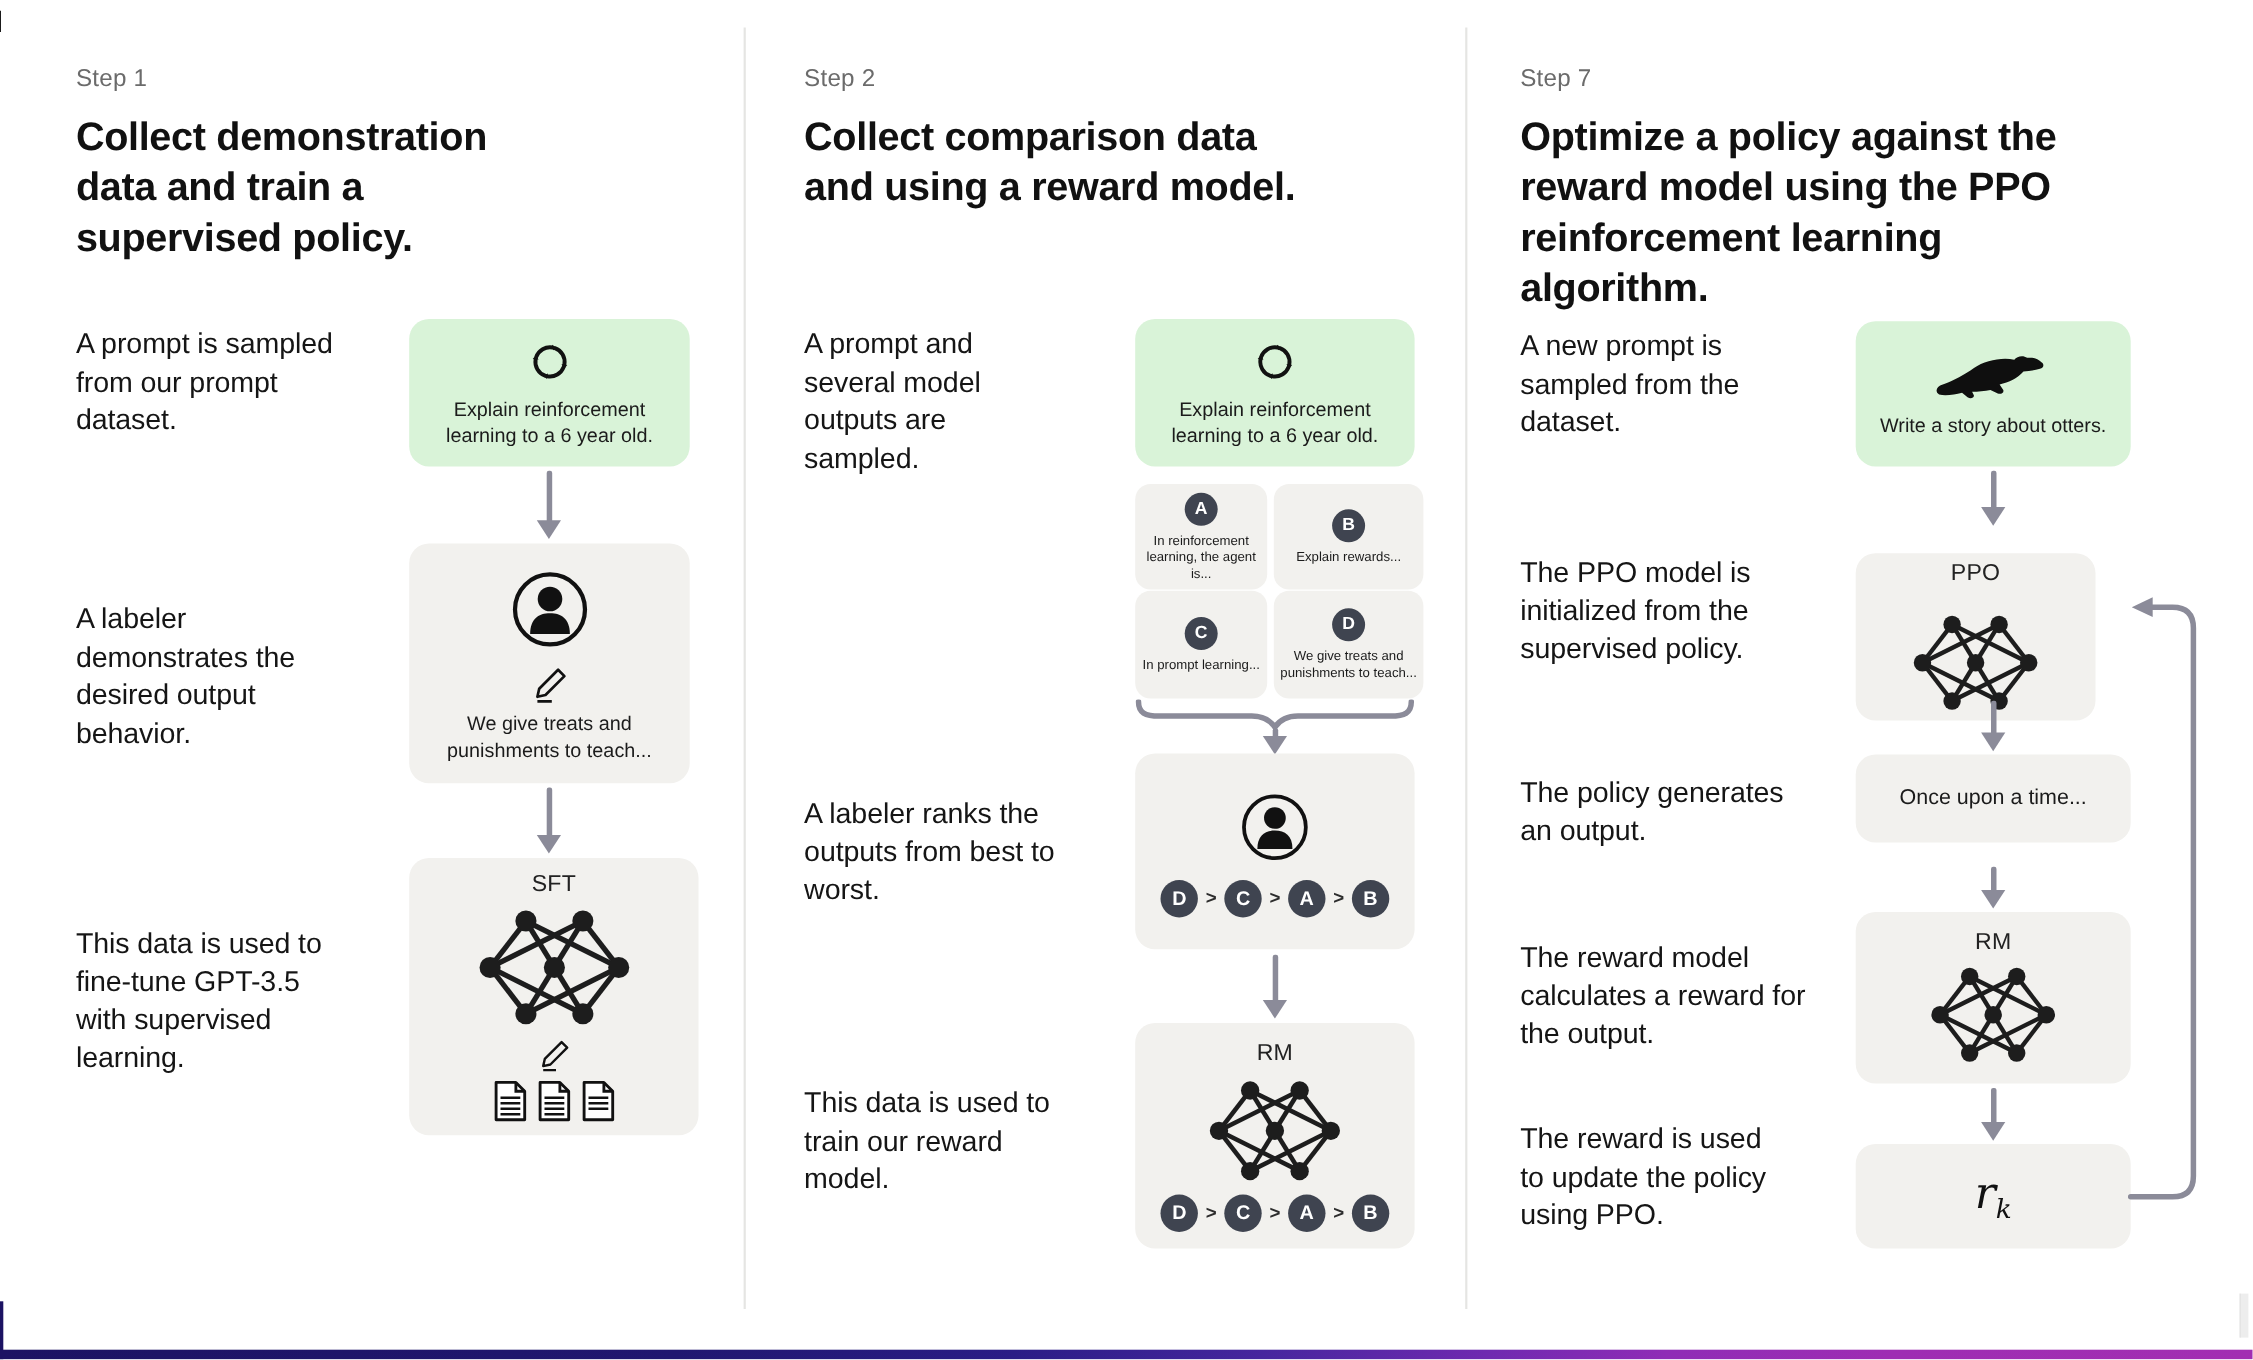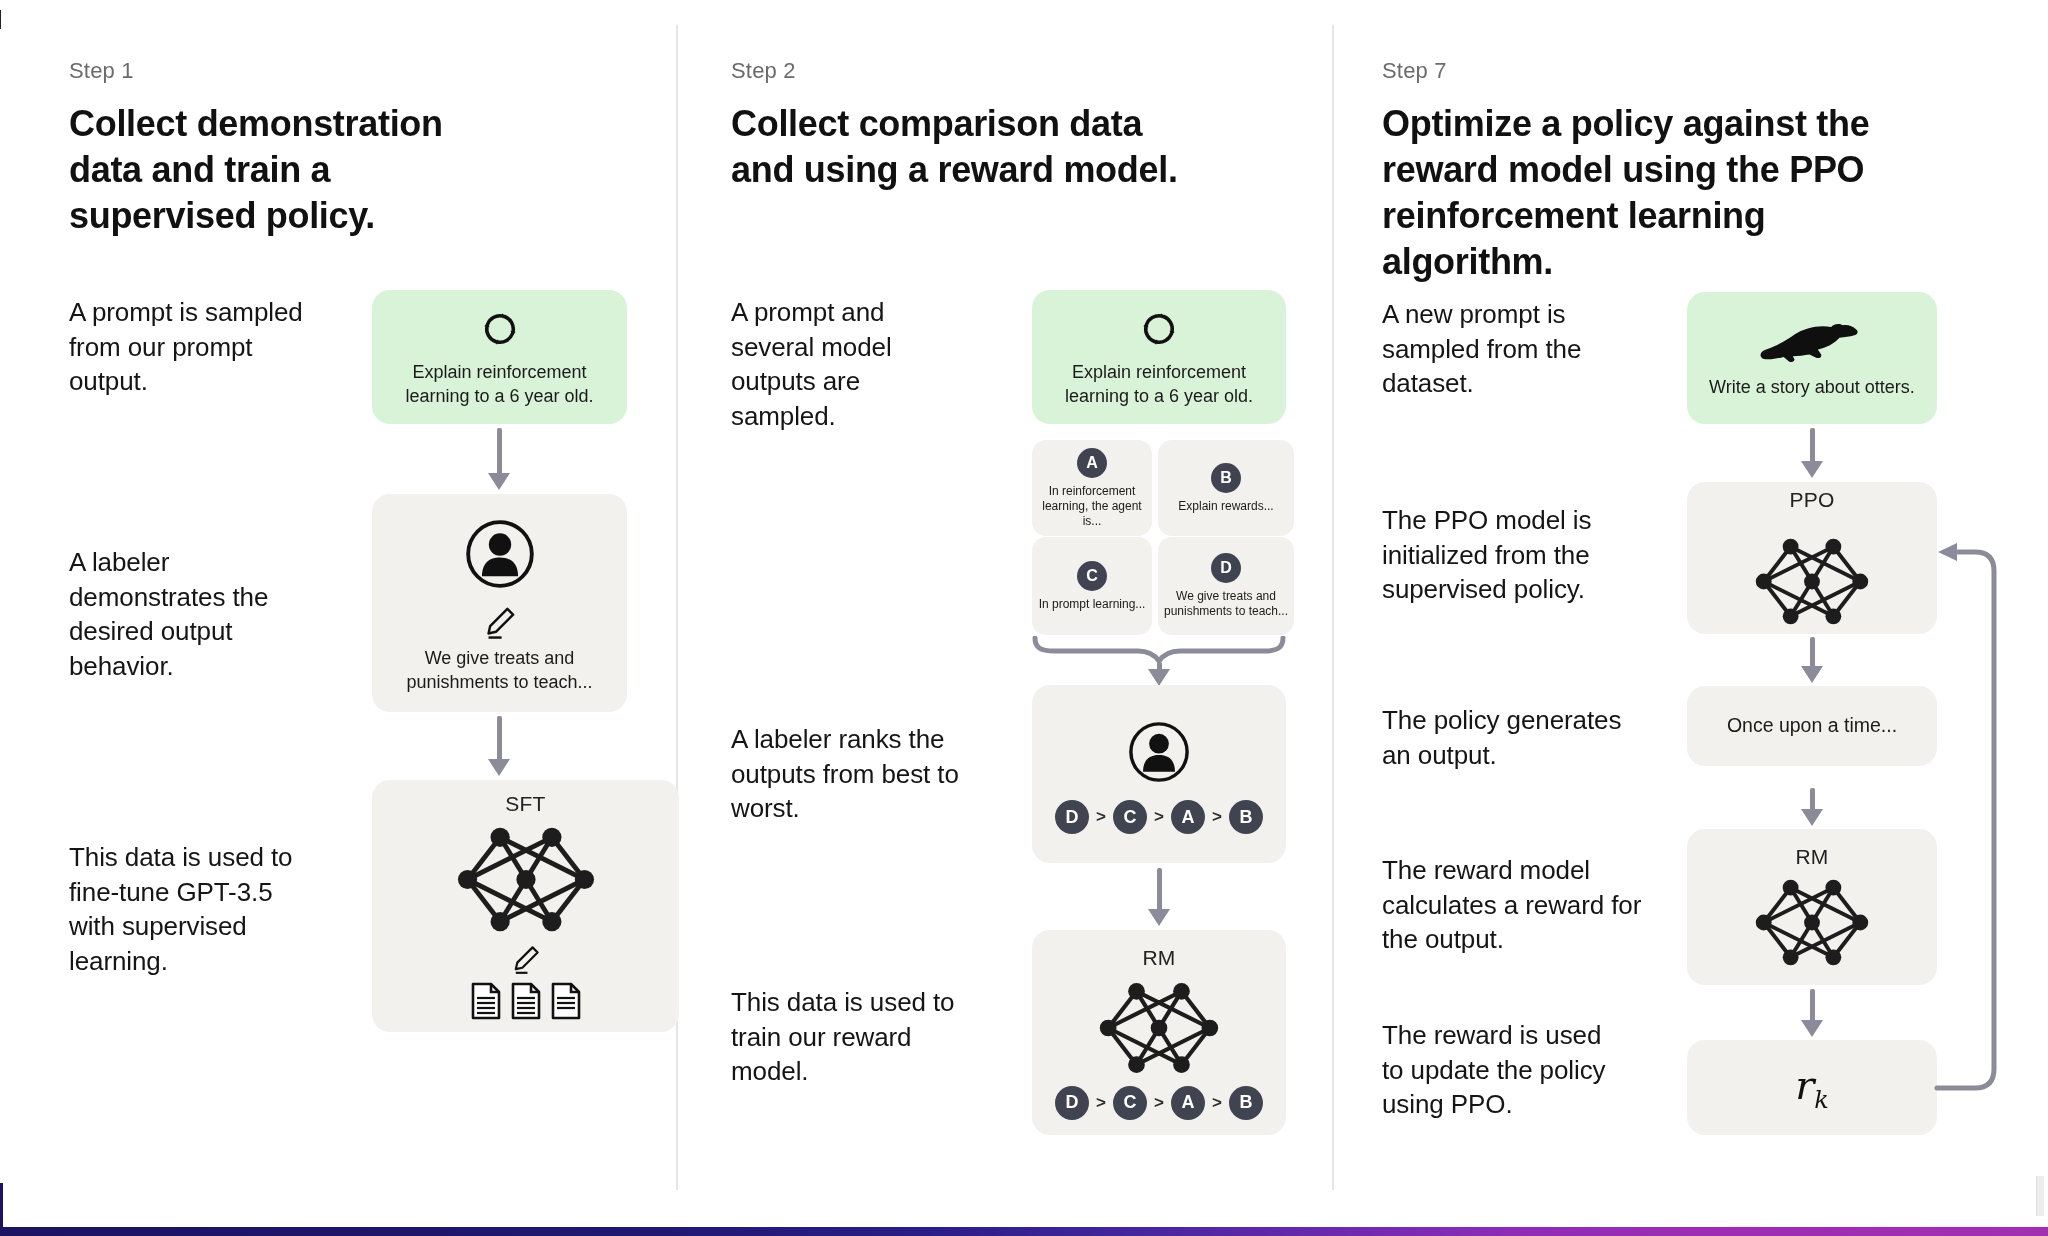--- a/index.html
+++ b/index.html
@@ -44,21 +44,21 @@
 
   <span class="frag" style="top:4px">N</span>
 
   <div class="divider" style="left:676px"></div>
   <div class="divider" style="left:1332px"></div>
 
   <div>
     <div class="step-label" style="left:69px;top:58px">Step 1</div>
     <div class="step-title" style="left:69px;top:101px;width:440px">Collect demonstration data and train a supervised policy.</div>
 
-    <div class="blurb" style="left:69px;top:295px;width:240px">A prompt is sampled from our prompt output.</div>
+    <div class="blurb" style="left:69px;top:295px;width:240px">A prompt is sampled from our prompt dataset.</div>
     <div class="blurb" style="left:69px;top:545px;width:245px">A labeler demonstrates the desired output behavior.</div>
     <div class="blurb" style="left:69px;top:840px;width:255px">This data is used to fine-tune GPT-3.5 with supervised learning.</div>
 
     <div class="gbox" style="left:372px;top:290px;width:255px;height:134px">
       <span>
         <svg width="46" height="46" viewBox="0 0 52 52" fill="none" stroke="#111" stroke-width="4" stroke-linecap="round">
           <path d="M11.9 20.9 A15 15 0 0 1 28.6 11.2"></path>
           <path d="M31.1 11.9 A15 15 0 0 1 40.8 28.6"></path>
           <path d="M40.1 31.1 A15 15 0 0 1 23.4 40.8"></path>
           <path d="M20.9 40.1 A15 15 0 0 1 11.2 23.4"></path>
@@ -91,21 +91,21 @@
         </svg>
       </span>
       <div class="boxtext">We give treats and punishments to teach...</div>
     </div>
 
     <div class="varrow" style="left:486px;top:716px;height:60px">
         <div class="shaft"></div>
         <div class="head"></div>
       </div>
 
-    <div class="graybox" style="left:372px;top:780px;width:307px;height:252px;gap:6px">
+    <div class="graybox" style="left:372px;top:780px;width:263px;height:252px;gap:6px">
       <div class="boxlabel">SFT</div>
       <span>
         <svg width="150" height="115" viewBox="0 0 150 120">
           <g stroke="#1d1d1d" stroke-width="5">
             <line x1="48" y1="16" x2="14" y2="60"></line>
               <line x1="48" y1="16" x2="75" y2="60"></line>
               <line x1="48" y1="16" x2="136" y2="60"></line>
             <line x1="102" y1="16" x2="14" y2="60"></line>
               <line x1="102" y1="16" x2="75" y2="60"></line>
               <line x1="102" y1="16" x2="136" y2="60"></line>
@@ -301,21 +301,21 @@
         </svg>
       </span>
       <div class="boxtext">Write a story about otters.</div>
     </div>
 
     <div class="varrow" style="left:1799px;top:428px;height:50px">
         <div class="shaft"></div>
         <div class="head"></div>
       </div>
 
-    <div class="graybox" style="left:1687px;top:482px;width:250px;height:152px;gap:22px">
+    <div class="graybox" style="left:1687px;top:503px;width:218px;height:152px;gap:22px">
       <div class="boxlabel">PPO</div>
       <span>
         <svg width="130" height="95" viewBox="0 0 150 120">
           <g stroke="#1d1d1d" stroke-width="5">
             <line x1="48" y1="16" x2="14" y2="60"></line>
               <line x1="48" y1="16" x2="75" y2="60"></line>
               <line x1="48" y1="16" x2="136" y2="60"></line>
             <line x1="102" y1="16" x2="14" y2="60"></line>
               <line x1="102" y1="16" x2="75" y2="60"></line>
               <line x1="102" y1="16" x2="136" y2="60"></line>

